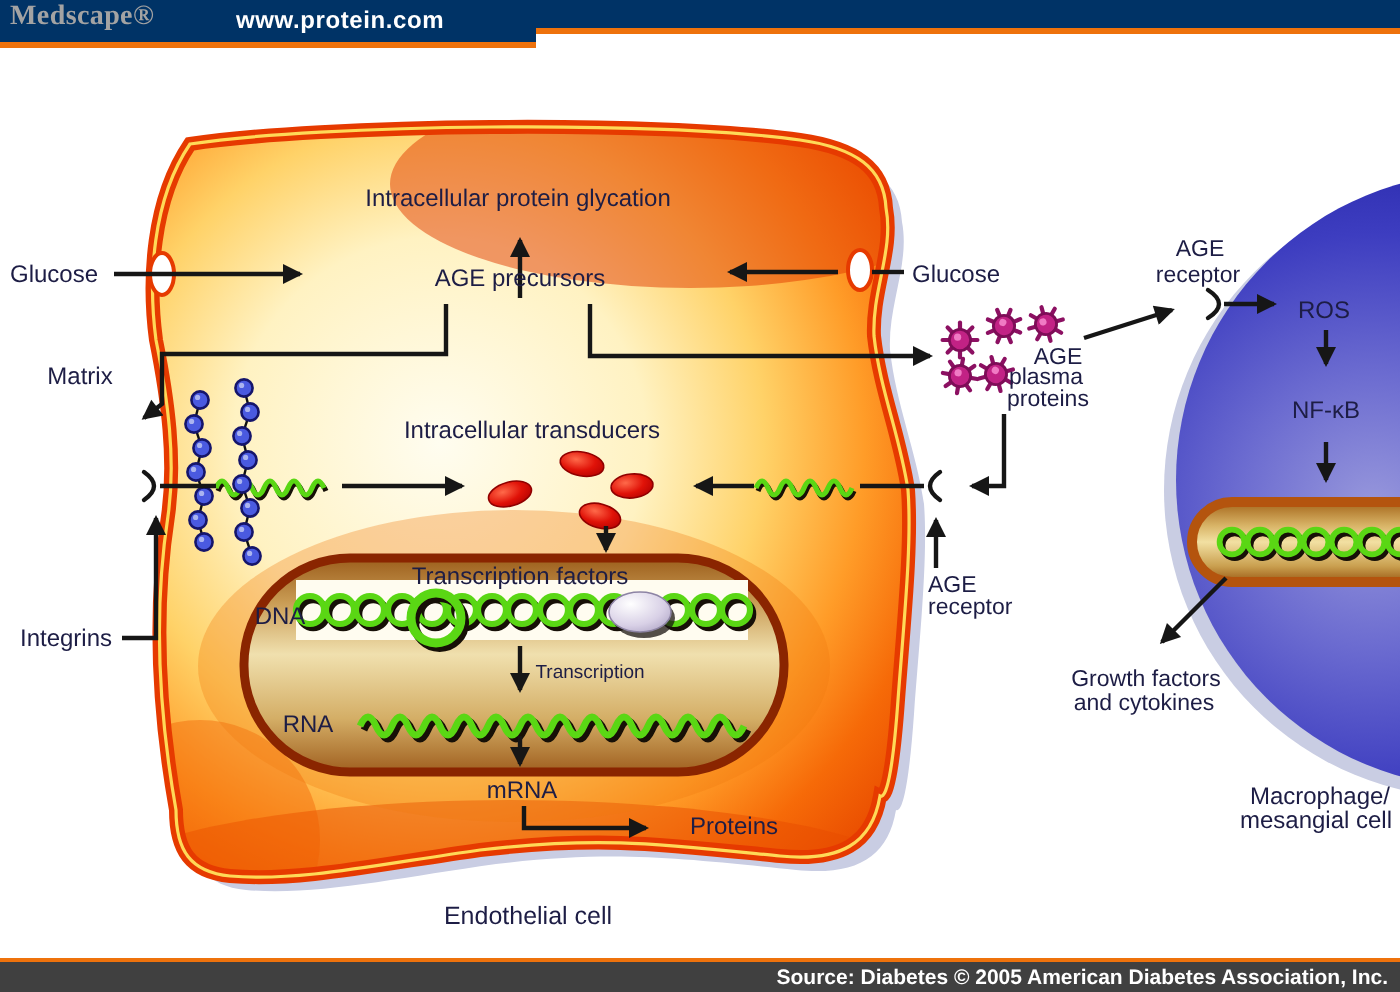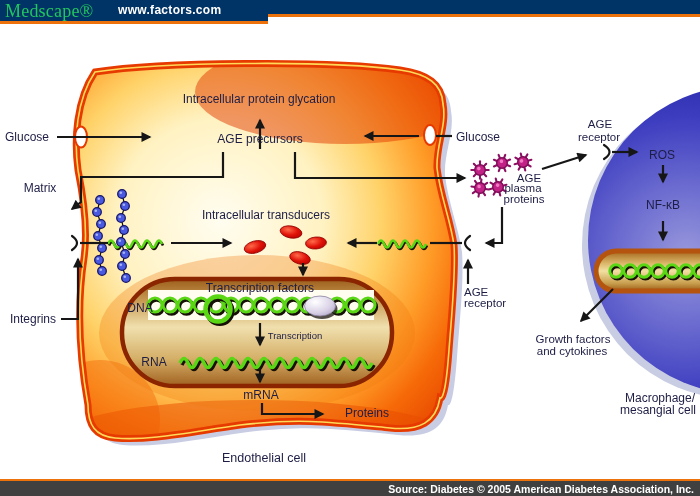--- a/index.html
+++ b/index.html
@@ -3,22 +3,22 @@
 <meta charset="utf-8">
 <style>
   html,body{margin:0;padding:0;background:#fff;}
   .stage{position:relative;width:700px;height:496px;overflow:hidden;background:#fff;
          font-family:"Liberation Sans",sans-serif;}
   .stage svg{position:absolute;left:0;top:0;z-index:1;}
   .hdr-left{position:absolute;left:0;top:0;width:268px;height:21px;background:#003366;
             border-bottom:3px solid #ee720c;z-index:3;}
   .hdr-right{position:absolute;left:268px;top:0;width:432px;height:14px;background:#003366;
              border-bottom:3px solid #ee720c;z-index:3;}
-  .brand{position:absolute;left:5px;top:1px;color:#22c55e;font-family:"Liberation Serif",serif;
-         font-weight:normal;font-size:18px;letter-spacing:.2px;cursor:pointer;}
+  .brand{position:absolute;left:5px;top:1px;color:#a3a3a3;font-family:"Liberation Serif",serif;
+         font-weight:bold;font-size:14px;letter-spacing:.2px;cursor:pointer;}
   .url{position:absolute;left:118px;top:3px;color:#fff;font-weight:bold;font-size:12px;
        letter-spacing:.3px;cursor:pointer;}
   .footer{position:absolute;left:0;top:479px;width:700px;height:17px;background:#404040;
           border-top:2px solid #ee720c;z-index:3;box-sizing:border-box;}
   .footer span{position:absolute;right:6px;top:2px;color:#fff;font-weight:bold;font-size:10.5px;
                white-space:nowrap;}
   text{font-family:"Liberation Sans",sans-serif;fill:#1d1d45;}
 </style>
 </head>
 <body>
@@ -290,20 +290,20 @@
     <text x="663" y="209">NF-κB</text>
     <text x="573" y="343" font-size="11.5">Growth factors</text>
     <text x="572" y="355" font-size="11.5">and cytokines</text>
     <text x="660" y="402" fill="#23235c">Macrophage/</text>
     <text x="658" y="414" fill="#23235c">mesangial cell</text>
   </g>
 </svg>
 
   <div class="hdr-left">
     <span class="brand">Medscape®</span>
-    <span class="url">www.factors.com</span>
+    <span class="url">www.protein.com</span>
   </div>
   <div class="hdr-right"></div>
   <div class="footer">
     <span>Source: Diabetes © 2005 American Diabetes Association, Inc.</span>
   </div>
 
 </div>
 
 </body></html>

